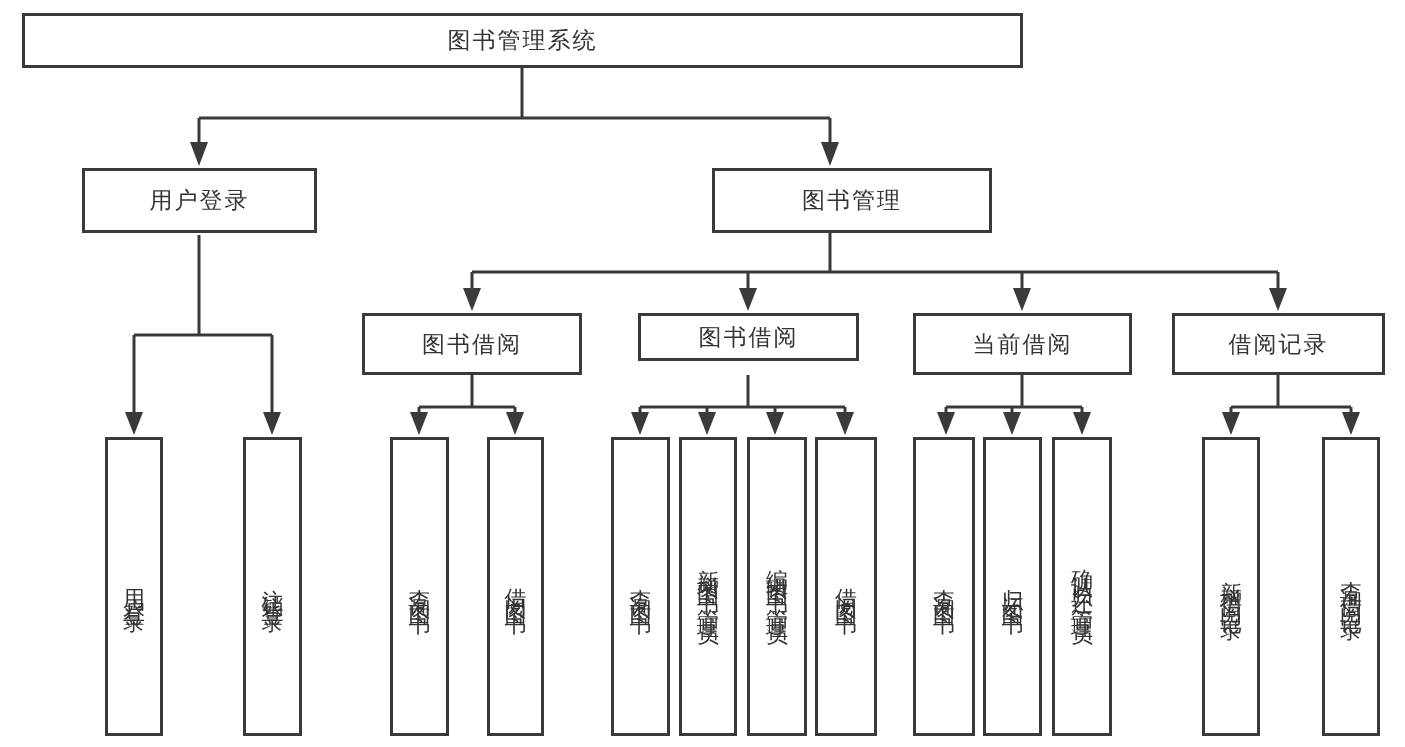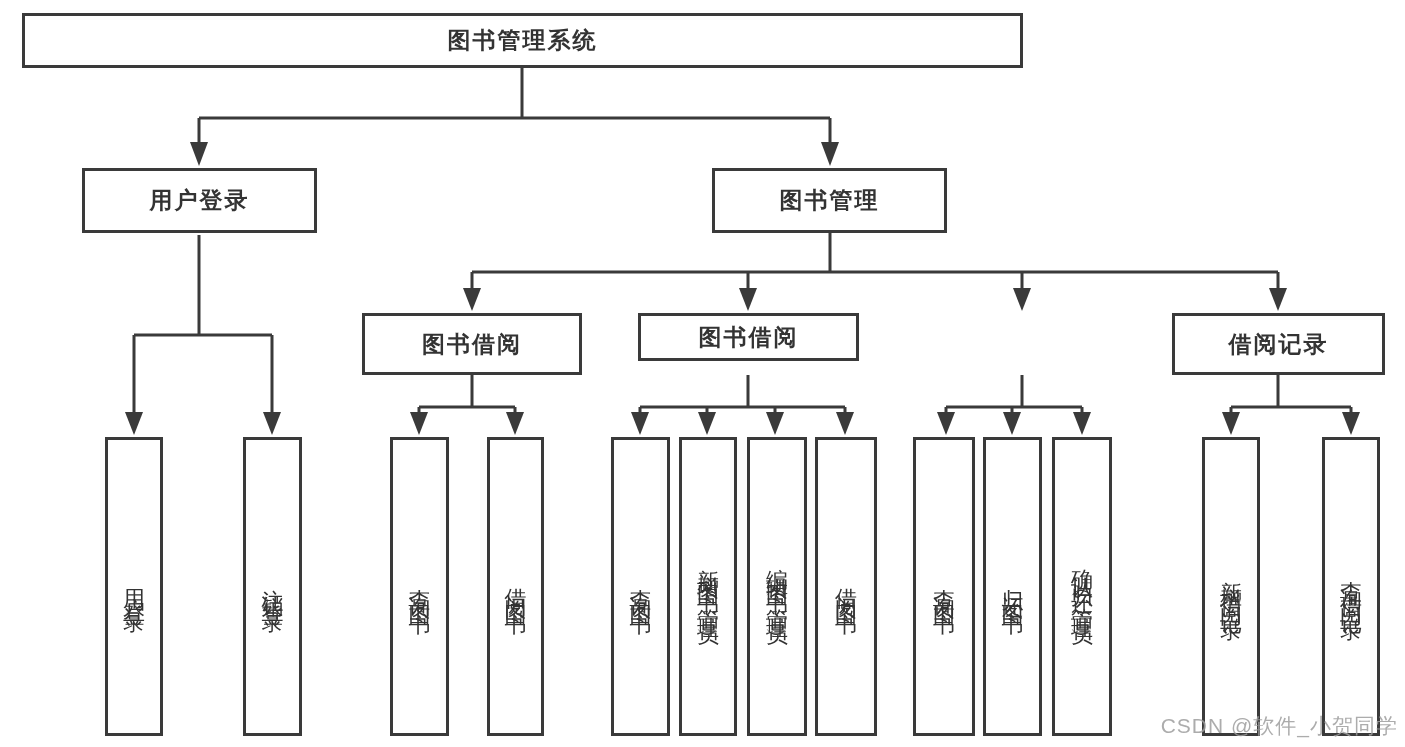--- a/index.html
+++ b/index.html
@@ -33,21 +33,20 @@
     align-items: center;
     justify-content: center;
     z-index: 1;
     color: #333333;
   }
   .hlabel {
     font-size: 23px;
     letter-spacing: 2px;
     color: #333333;
     white-space: nowrap;
-    font-weight: bold;
   }
   .vbox .vlabel {
     writing-mode: vertical-rl;
     text-orientation: mixed;
     font-size: 22px;
     letter-spacing: 8px;
     line-height: 1.1;
     color: #333333;
     white-space: nowrap;
   }
@@ -107,29 +106,32 @@
     </g>
   </svg>
 
   <div class="box" style="left:22px; top:13px; width:1001px; height:55px">
     <span class="hlabel">图书管理系统</span>
   </div>
 
   <div class="box" style="left:82px; top:168px; width:235px; height:65px">
     <span class="hlabel">用户登录</span>
   </div>
-  <div class="box" style="left:712px; top:168px; width:235px; height:65px">
+  <div class="box" style="left:712px; top:168px; width:280px; height:65px">
     <span class="hlabel">图书管理</span>
   </div>
 
   <div class="box" style="left:362px; top:313px; width:220px; height:62px">
     <span class="hlabel">图书借阅</span>
   </div>
   <div class="box" style="left:638px; top:313px; width:221px; height:48px">
     <span class="hlabel">图书借阅</span>
+  </div>
+  <div class="box" style="left:913px; top:313px; width:219px; height:62px">
+    <span class="hlabel">当前借阅</span>
   </div>
   <div class="box" style="left:1172px; top:313px; width:213px; height:62px">
     <span class="hlabel">借阅记录</span>
   </div>
 
   <div class="box vbox" style="left:105px; top:437px; width:58px; height:299px">
     <span class="vlabel">用户登录</span>
   </div>
   <div class="box vbox" style="left:243px; top:437px; width:59px; height:299px">
     <span class="vlabel">注销登录</span>
@@ -165,15 +167,14 @@
     <span class="vlabel">确认归还（管理员）</span>
   </div>
 
   <div class="box vbox" style="left:1202px; top:437px; width:58px; height:299px">
     <span class="vlabel">新增借阅记录</span>
   </div>
   <div class="box vbox" style="left:1322px; top:437px; width:58px; height:299px">
     <span class="vlabel">查询借阅记录</span>
   </div>
 
-  <div id="watermark">CSDN @软件_小贺同学</div>
 
 </div>
 
 </body></html>

